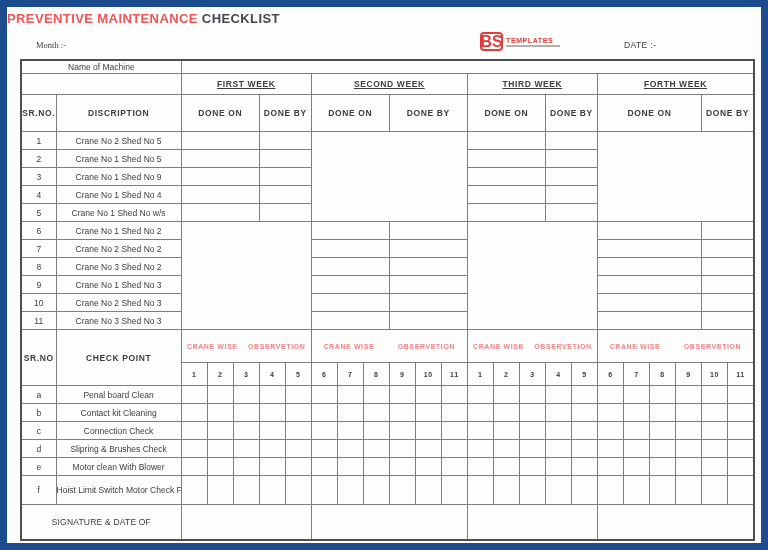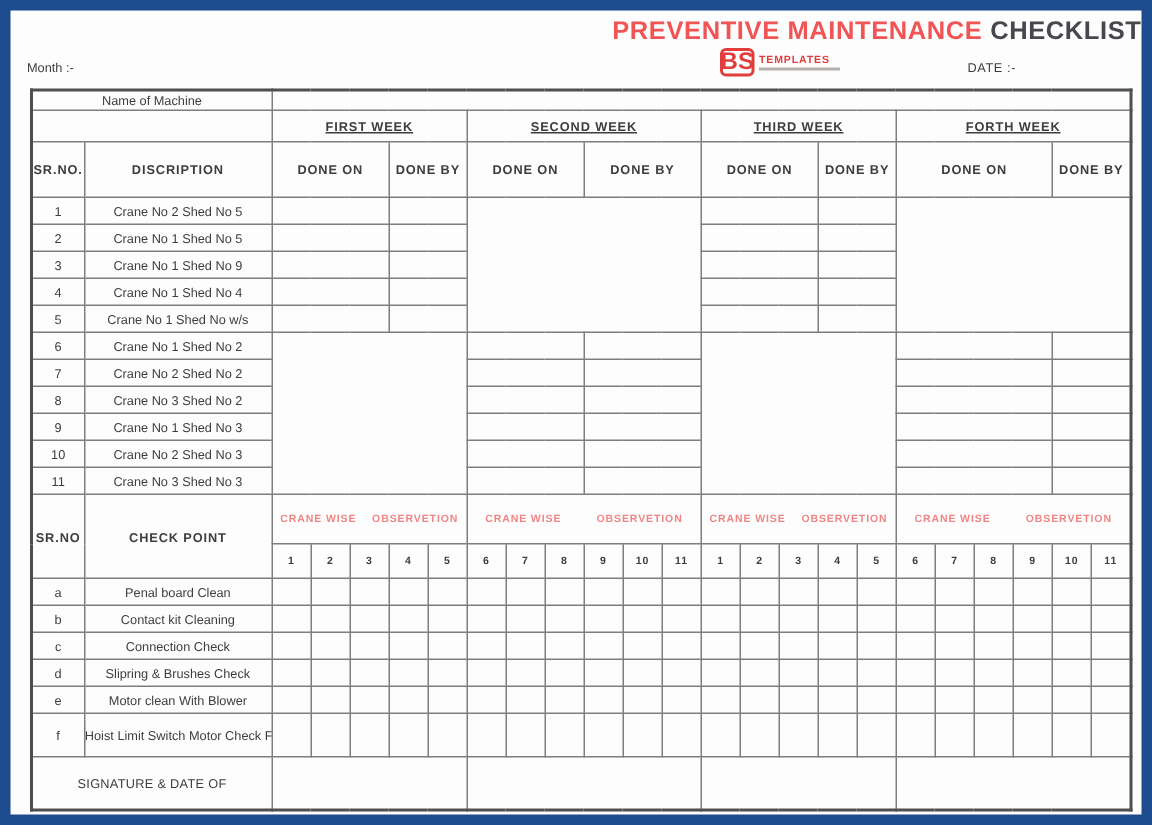--- a/index.html
+++ b/index.html
@@ -8,35 +8,35 @@
     font-family:"Liberation Sans","DejaVu Sans",sans-serif;
     background:#ffffff;
   }
   .frame{
     position:absolute;inset:0;
     border:7px solid var(--frame-navy,#1c4b8e);
     background:#fdfdfd;
   }
   .page-title{
     position:absolute;top:4px;left:0;width:100%;
-    text-align:right;font-size:17px;font-weight:bold;letter-spacing:.4px;
+    text-align:left;font-size:13px;font-weight:bold;letter-spacing:.4px;
   }
   .t-red{color:var(--title-red,#f05454);}
   .t-dark{color:var(--title-dark,#47474e);}
   .logo{position:absolute;left:473px;top:25px;display:flex;align-items:center;gap:3px;}
   .logo-badge{
     width:19px;height:15px;border:2px solid var(--logo-red,#e23d3d);border-radius:4px;
     color:var(--logo-red,#e23d3d);font-weight:bold;font-size:16px;
     display:flex;align-items:center;justify-content:center;background:#fff;
   }
   .logo-right{display:flex;flex-direction:column;}
   .logo-name{font-size:7px;font-weight:bold;color:var(--logo-red,#e23d3d);letter-spacing:.6px;}
   .logo-rule{height:2px;background:#b5b0ab;width:54px;margin-top:1px;}
-  .month-label{position:absolute;left:11px;top:33px;font-size:8.5px;color:#3d3d3d;}
-  .date-label{position:absolute;left:638px;top:33px;font-size:8.5px;color:#3d3d3d;letter-spacing:.4px;}
+  .month-label{position:absolute;left:29px;top:33px;font-size:8.5px;color:#3d3d3d;font-family:Liberation Serif, serif;}
+  .date-label{position:absolute;left:617px;top:33px;font-size:8.5px;color:#3d3d3d;letter-spacing:.4px;}
 
   table.sheet{
     position:absolute;left:13px;top:52px;width:735px;
     border-collapse:collapse;table-layout:fixed;
     border:2px solid #4f4f4f;
   }
   table.sheet td{
     border:1px solid var(--grid-gray,#7e7e7e);
     padding:0;overflow:hidden;white-space:nowrap;
     font-size:8.5px;color:var(--text-dark,#3d3d3d);

